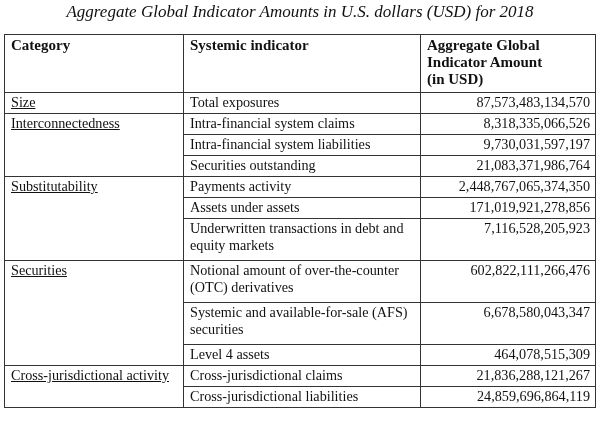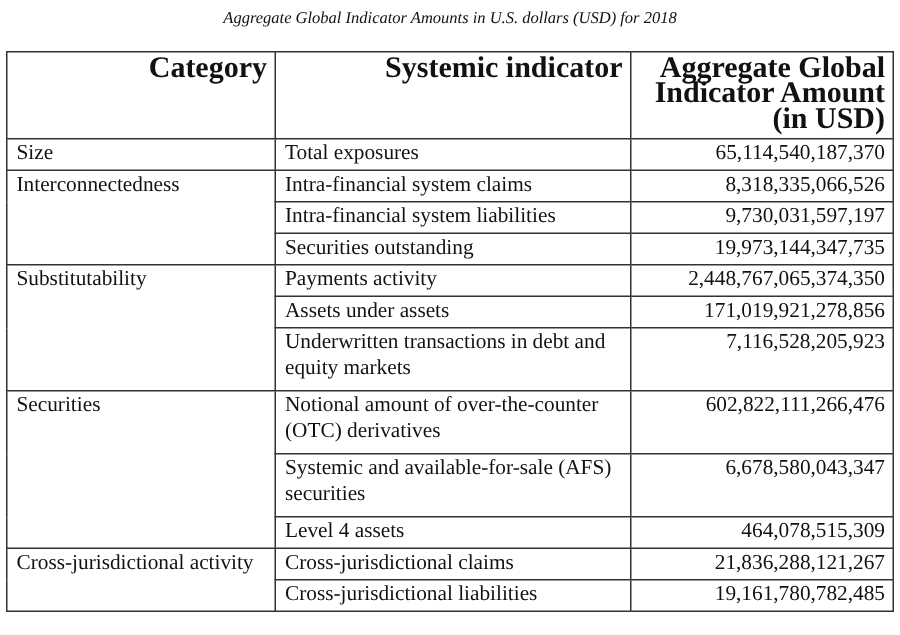--- a/index.html
+++ b/index.html
@@ -1,26 +1,26 @@
 <!DOCTYPE html>
 <html><head>
 <meta charset="utf-8">
 <style>
   html, body { margin: 0; padding: 0; background: #ffffff; }
   body { width: 600px; height: 423px; position: relative; overflow: hidden;
          font-family: "Liberation Serif", "DejaVu Serif", serif; color: #111; }
   .caption { position: absolute; top: 2px; left: 0; width: 600px; text-align: center;
-             font-style: italic; font-size: 11px; line-height: 20px; }
+             font-style: italic; font-size: 17px; line-height: 20px; }
   table { position: absolute; top: 34px; left: 4px; width: 591px; border-collapse: collapse;
           table-layout: fixed; font-size: 14.2px; line-height: 17px; }
   td, th { border: 1.5px solid #333; padding: 1px 5px 1px 6px; vertical-align: top; text-align: left; }
-  th { font-weight: bold; font-size: 20px; padding-top: 2px; text-align: right; }
+  th { font-weight: bold; font-size: 15px; padding-top: 2px; }
   col.c1 { width: 179px; } col.c2 { width: 237px; } col.c3 { width: 175px; }
   td.amt { text-align: right; padding-right: 5px; }
-  td.cat { border-bottom: 1.5px solid #333; }
+  td.cat { border-bottom: 1.5px solid #333; text-decoration: underline; }
   tr.h { height: 58px; }
   tr.r1 { height: 21px; }
   tr.r2 { height: 42px; margin-left: 34px; }
 </style>
 </head>
 <body>
 
 <div class="caption">Aggregate Global Indicator Amounts in U.S. dollars (USD) for 2018</div>
 
 <table>
@@ -36,35 +36,35 @@
     <th>
       <div>Aggregate Global</div>
       <div>Indicator  Amount</div>
       <div>(in USD)</div>
     </th>
   </tr>
 
   <tr class="r1">
     <td class="cat" rowspan="1">Size</td>
     <td>Total exposures</td>
-    <td class="amt">65,114,540,187,370</td>
+    <td class="amt">87,573,483,134,570</td>
   </tr>
 
   <tr class="r1">
     <td class="cat" rowspan="3">Interconnectedness</td>
     <td>Intra-financial  system  claims</td>
     <td class="amt">8,318,335,066,526</td>
   </tr>
   <tr class="r1">
     <td>Intra-financial  system  liabilities</td>
     <td class="amt">9,730,031,597,197</td>
   </tr>
   <tr class="r1">
     <td>Securities  outstanding</td>
-    <td class="amt">19,973,144,347,735</td>
+    <td class="amt">21,083,371,986,764</td>
   </tr>
 
   <tr class="r1">
     <td class="cat" rowspan="3">Substitutability</td>
     <td>Payments  activity</td>
     <td class="amt">2,448,767,065,374,350</td>
   </tr>
   <tr class="r1">
     <td>Assets under assets</td>
     <td class="amt">171,019,921,278,856</td>
@@ -88,16 +88,16 @@
     <td class="amt">464,078,515,309</td>
   </tr>
 
   <tr class="r1">
     <td class="cat" rowspan="2">Cross-jurisdictional activity</td>
     <td>Cross-jurisdictional  claims</td>
     <td class="amt">21,836,288,121,267</td>
   </tr>
   <tr class="r1">
     <td>Cross-jurisdictional  liabilities</td>
-    <td class="amt">19,161,780,782,485</td>
+    <td class="amt">24,859,696,864,119</td>
   </tr>
 </tbody>
   </table>
 
 </body></html>

